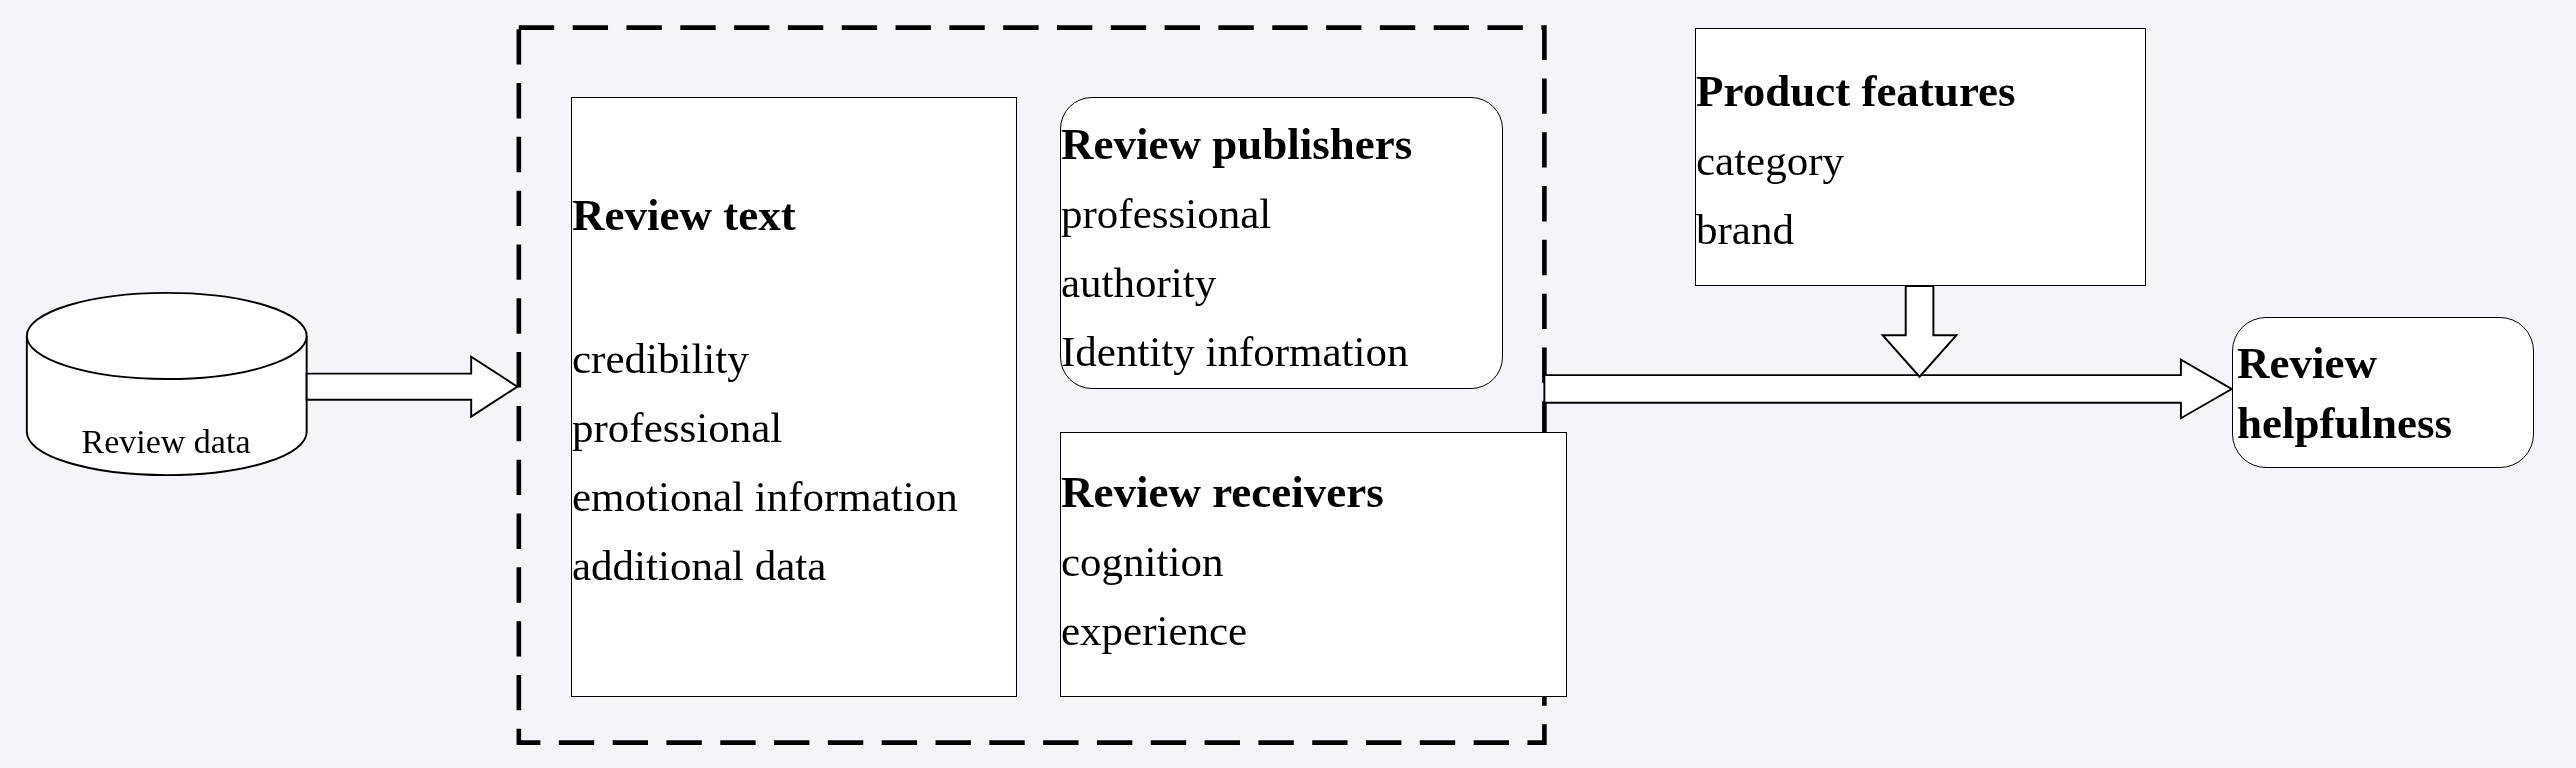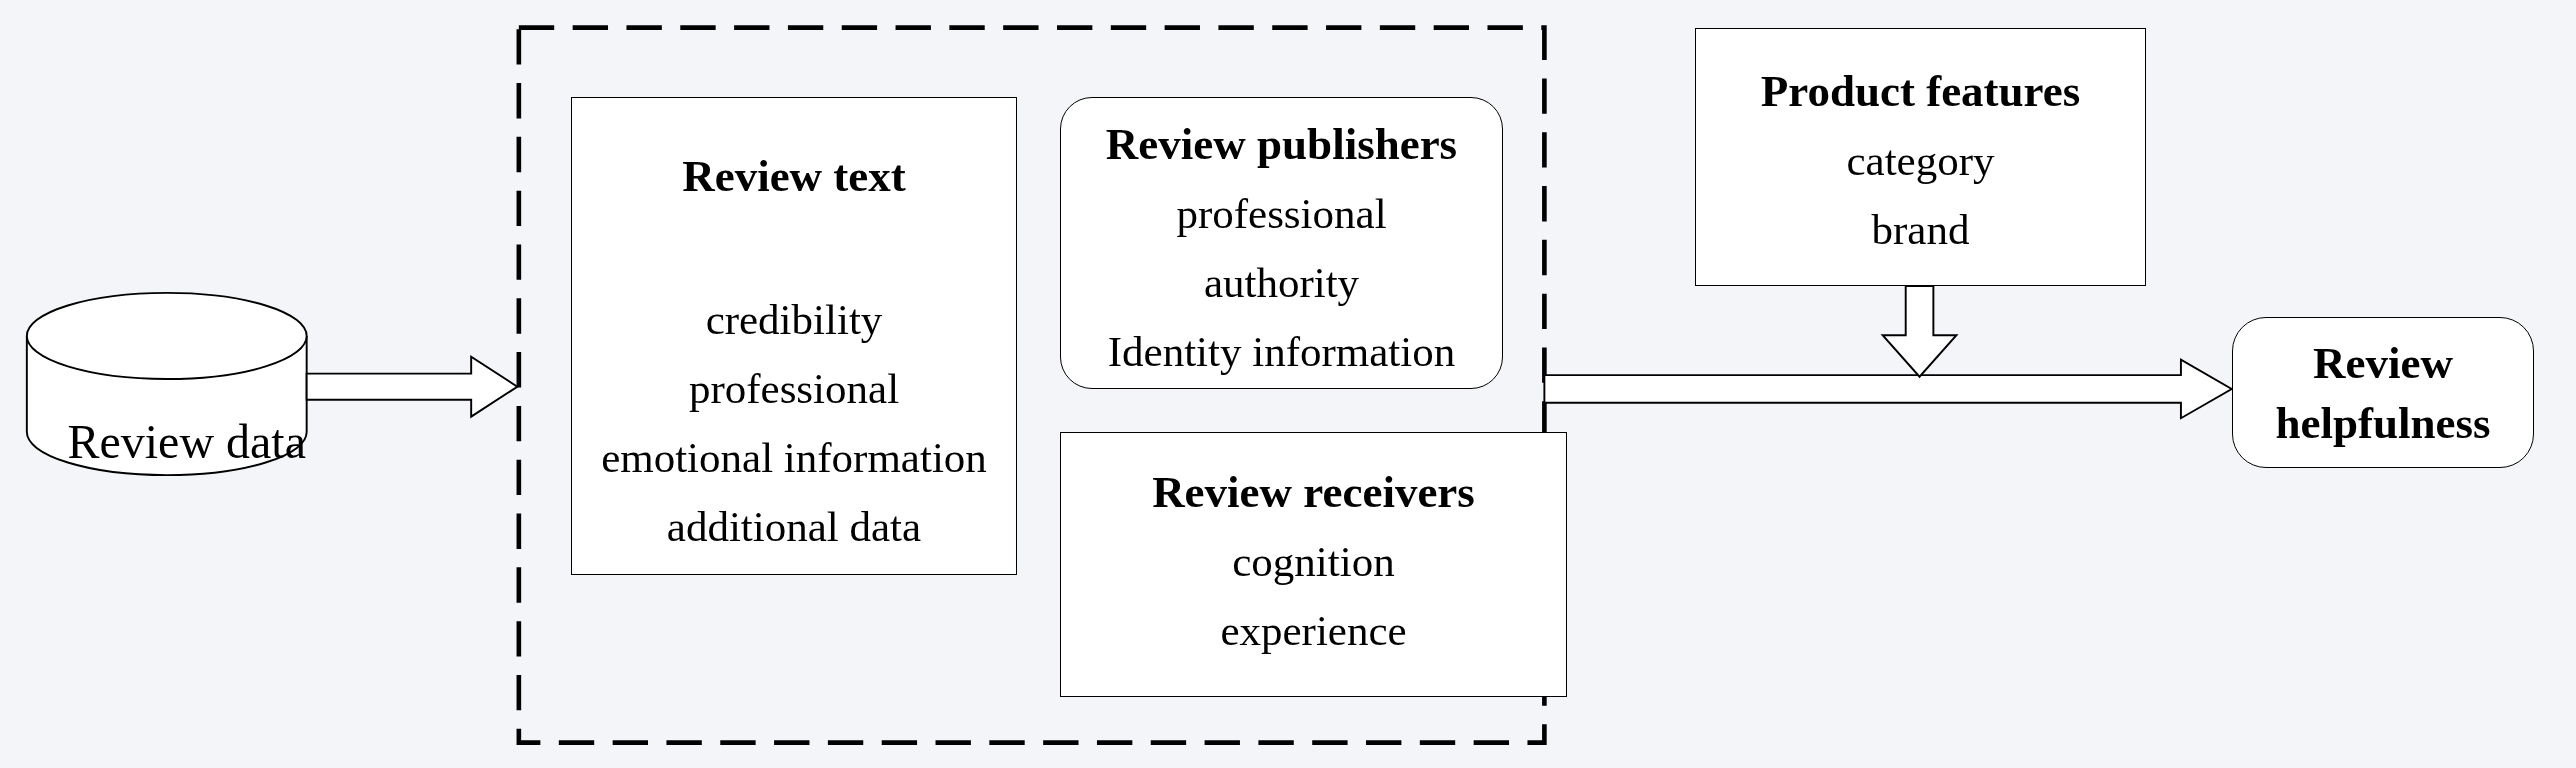--- a/index.html
+++ b/index.html
@@ -10,27 +10,26 @@
     font-family:"Liberation Serif","DejaVu Serif",serif;
     color:#000;
     overflow:hidden;
   }
   .layer{position:absolute;left:0;top:0;width:100%;height:100%;}
   .node-box{
     position:absolute;
     background:#ffffff;
     border:1.5px solid #000;
     box-sizing:border-box;
-    text-align:center;
   }
   .line{font-size:43px;line-height:69px;white-space:nowrap;}
   .title-line{font-size:45px;line-height:69px;font-weight:bold;white-space:nowrap;}
 
   
-  .box-review-text{left:571px;top:97px;width:446px;height:478px;padding-top:44px;}
+  .box-review-text{left:571px;top:97px;width:446px;height:600px;padding-top:83px;}
   .box-review-text .items{margin-top:74px;}
 
   
   .box-review-publishers{left:1060px;top:97px;width:443px;height:292px;padding-top:12.3px;border-radius:32px;}
 
   
   .box-review-receivers{left:1060px;top:432px;width:507px;height:265px;padding-top:24.6px;}
 
   
   .box-product-features{left:1695px;top:28px;width:451px;height:258px;padding-top:28px;}
@@ -40,21 +39,21 @@
     left:2232px;top:317px;width:302px;height:151px;
     border-radius:34px;
     display:flex;align-items:center;justify-content:center;
     font-size:45px;line-height:60px;font-weight:bold;
     padding:0 4px;
   }
 
   
   .cylinder-label{
     position:absolute;left:26px;top:417px;width:280px;
-    text-align:right;font-size:48px;line-height:49px;white-space:nowrap;
+    text-align:center;font-size:34px;line-height:49px;white-space:nowrap;
   }
 </style>
 </head>
 <body>
 
 <div class="canvas">
 
   <svg class="layer" viewBox="0 0 3349 999" aria-hidden="true">
 
     <path d="M 34 437 L 34 562 A 182 56 0 0 0 398 562 L 398 437" fill="#ffffff" stroke="#000000" stroke-width="2.5"></path>

